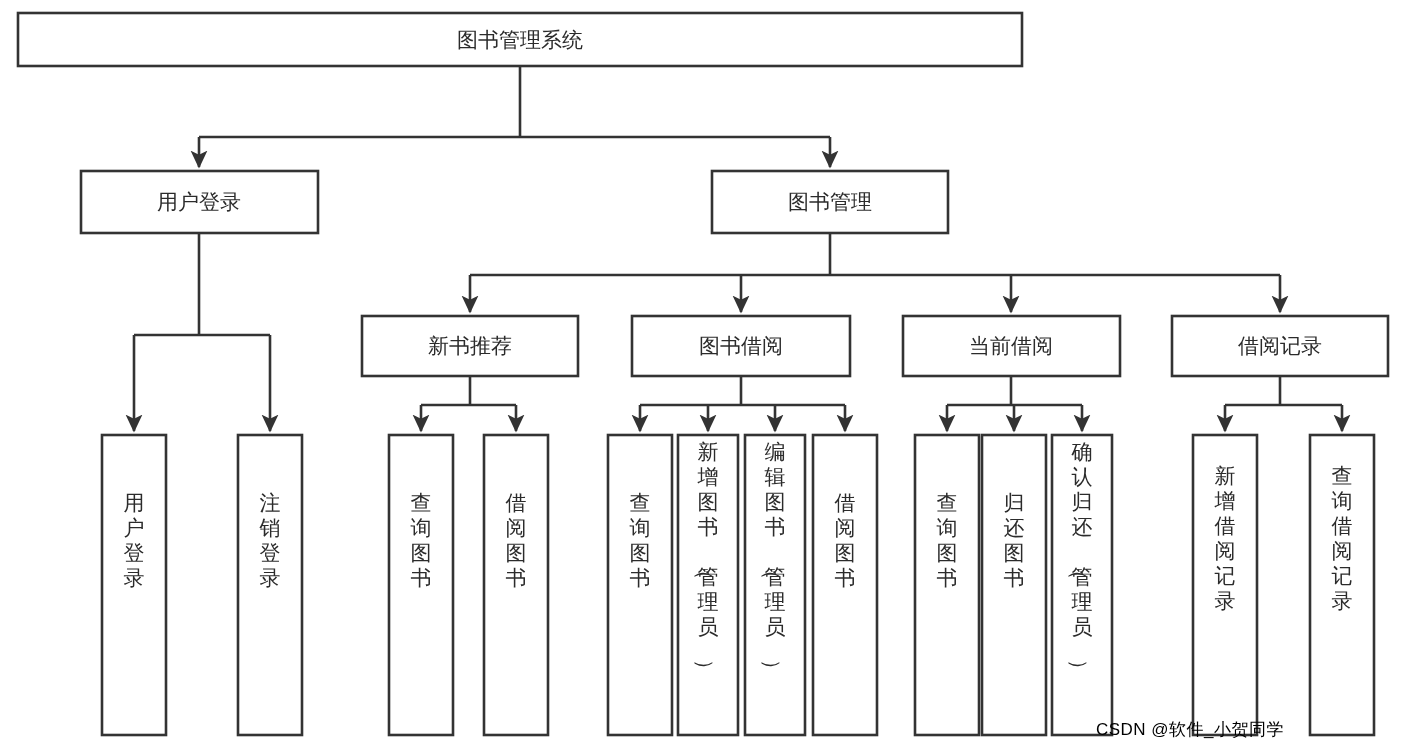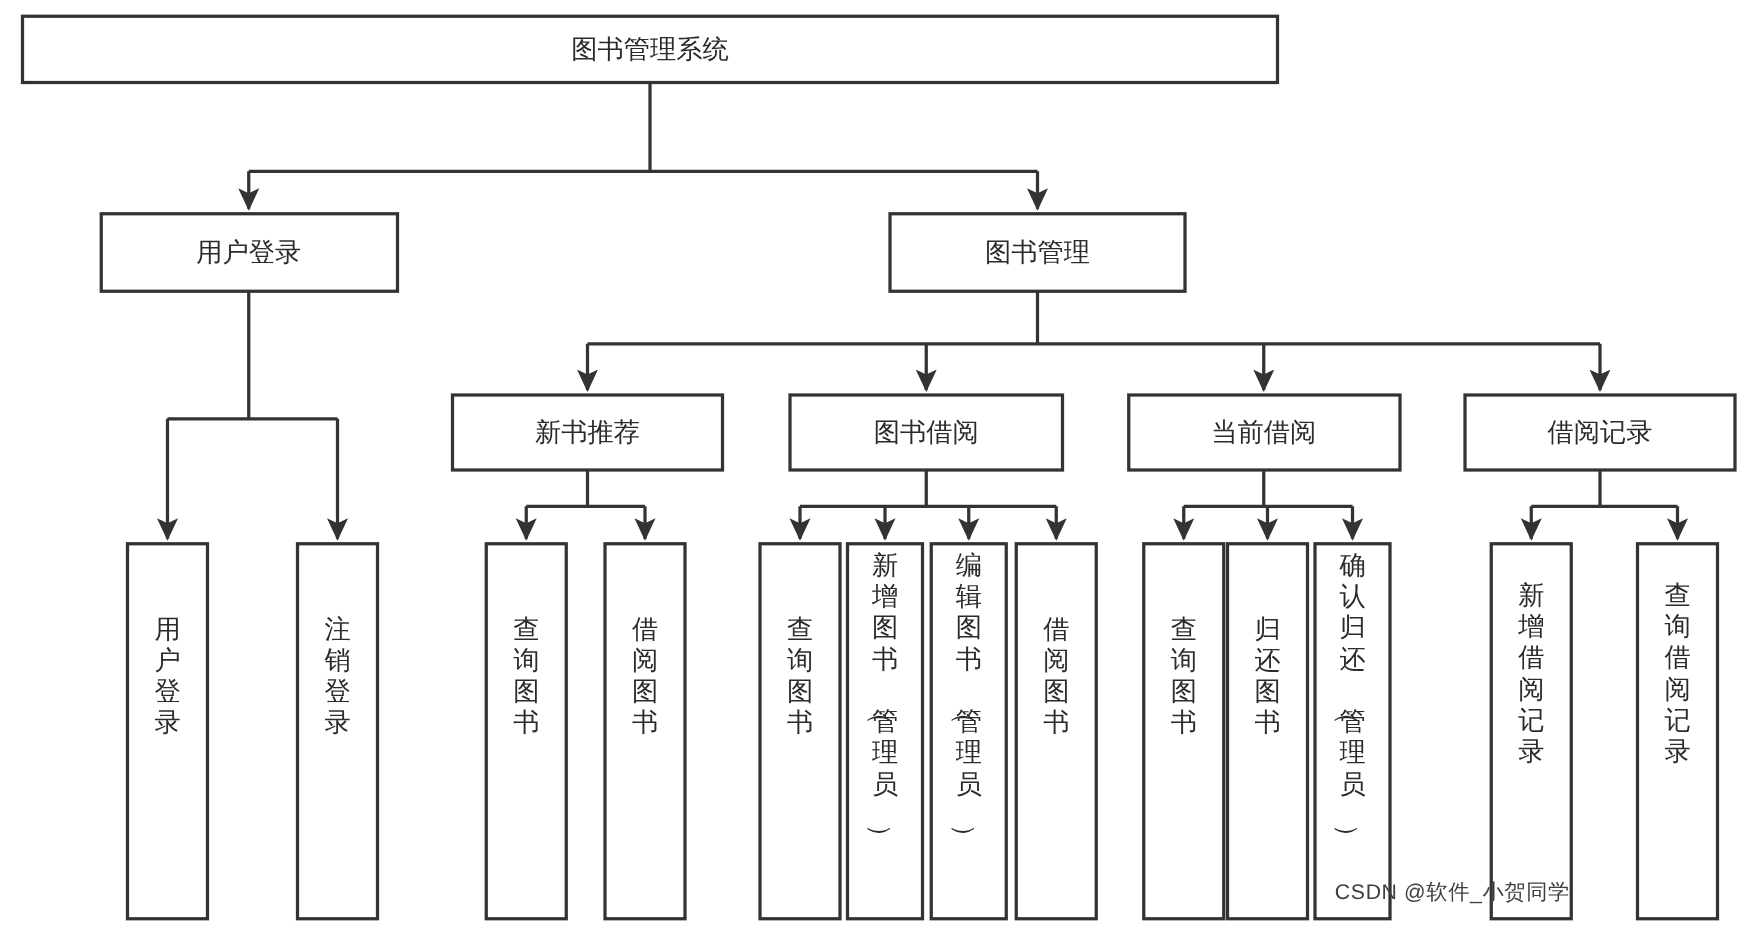--- a/index.html
+++ b/index.html
@@ -12,20 +12,21 @@
     height: 747px;
     font-family: "Liberation Sans", "DejaVu Sans", sans-serif;
     overflow: hidden;
     position: relative;
   }
   #diagram-root {
     position: relative;
     width: 1266px;
     height: 747px;
     background: #ffffff;
+    padding-left: 28px;
   }
   svg.canvas {
     position: absolute;
     left: 0;
     top: 0;
     width: 1405px;
     height: 747px;
   }
   .node-rect {
     fill: #ffffff;
@@ -51,24 +52,24 @@
   }
   .node-label-vert {
     fill: #2b2b2b;
     font-family: "Liberation Sans", "DejaVu Sans", sans-serif;
     font-size: 21px;
     text-anchor: middle;
   }
   .watermark {
     position: absolute;
     right: 10px;
-    bottom: 22px;
+    bottom: 6px;
     font-family: "Liberation Sans", "DejaVu Sans", sans-serif;
     font-size: 17px;
-    color: #404040;
+    color: #000000;
     white-space: nowrap;
     letter-spacing: 0.5px;
     user-select: none;
   }
 </style>
 </head>
 <body>
 
 <div id="diagram-root">
   <svg class="canvas" viewBox="0 0 1405 747" xmlns="http://www.w3.org/2000/svg">

